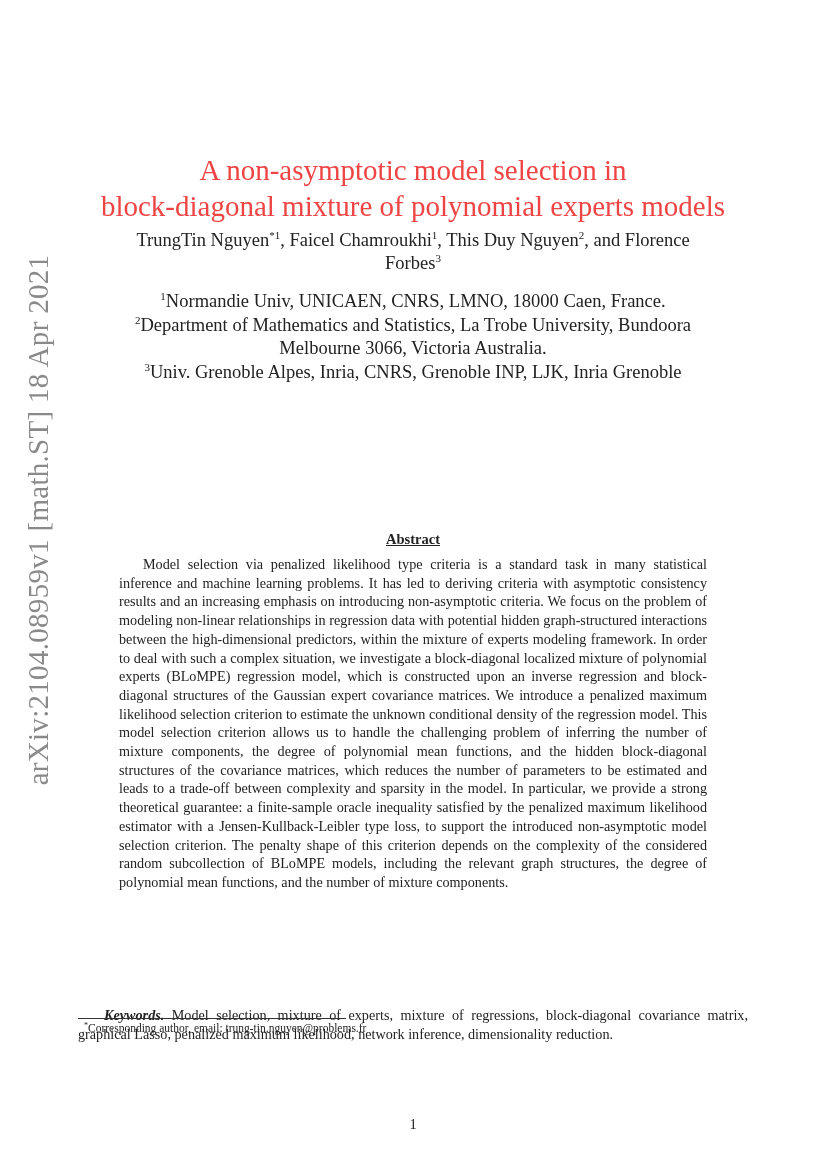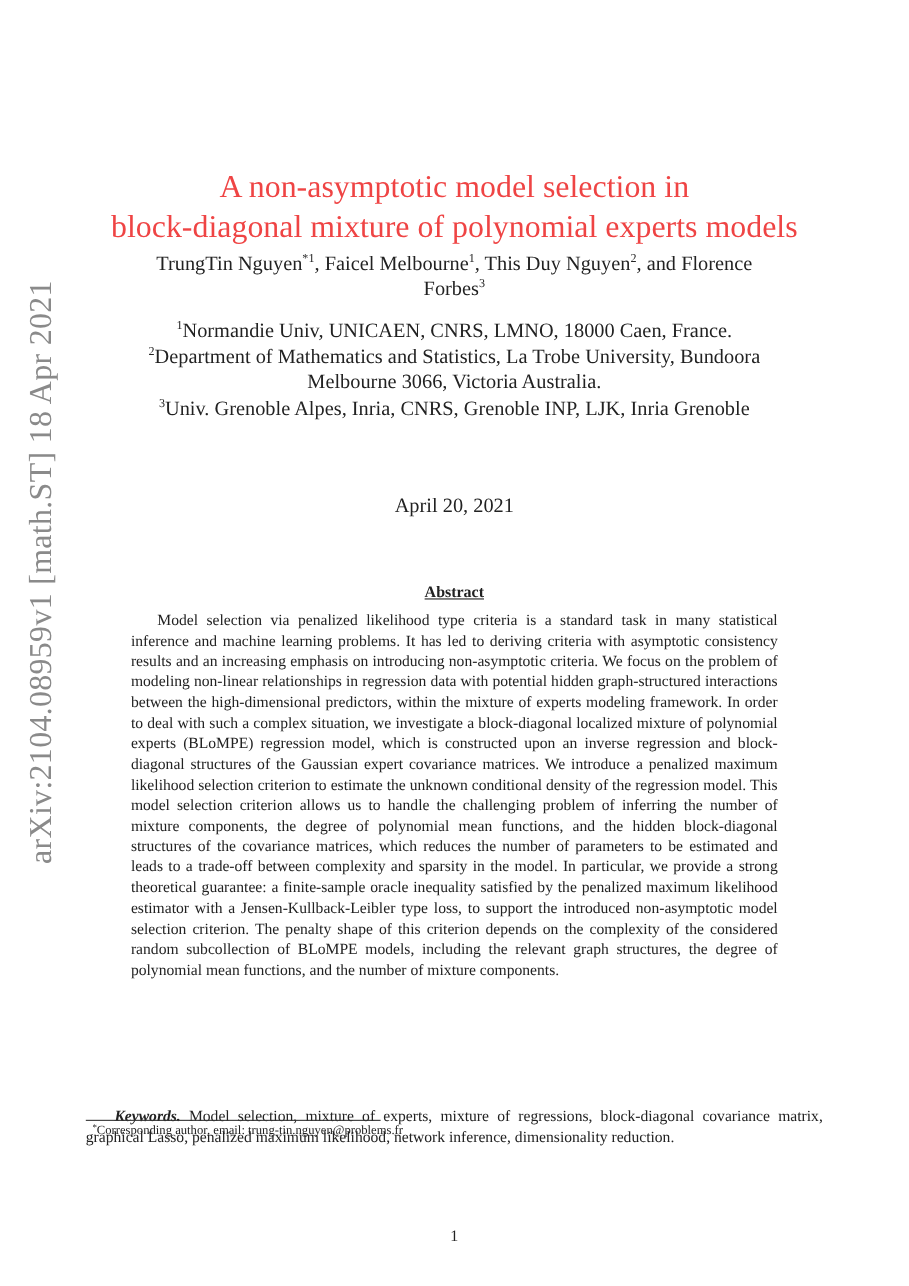--- a/index.html
+++ b/index.html
@@ -125,32 +125,31 @@
 <div class="page">
 
   <div class="arxiv-stamp">arXiv:2104.08959v1  [math.ST]  18 Apr 2021</div>
 
   <div class="title">
     <div>A non-asymptotic model selection in</div>
     <div>block-diagonal mixture of polynomial experts models</div>
   </div>
 
   <div class="authors">
-    <div><span>TrungTin Nguyen</span><sup>*1</sup><span>, </span><span>Faicel Melbourne</span><sup>1</sup><span>, </span><span>This Duy Nguyen</span><sup>2</sup><span>, and Florence</span></div>
+    <div><span>TrungTin Nguyen</span><sup>*1</sup><span>, </span><span>Faicel Chamroukhi</span><sup>1</sup><span>, </span><span>This Duy Nguyen</span><sup>2</sup><span>, and Florence</span></div>
     <div><span>Forbes</span><sup>3</sup></div>
   </div>
 
   <div class="affils">
     <div><sup>1</sup><span>Normandie Univ, UNICAEN, CNRS, LMNO, 18000 Caen, France.</span></div>
     <div><sup>2</sup><span>Department of Mathematics and Statistics, La Trobe University, Bundoora</span></div>
     <div>Melbourne 3066, Victoria Australia.</div>
     <div><sup>3</sup><span>Univ. Grenoble Alpes, Inria, CNRS, Grenoble INP, LJK, Inria Grenoble</span></div>
   </div>
 
-  <div class="date">April 20, 2021</div>
 
   <div class="abstract-title">Abstract</div>
 
   <div class="abstract-body">Model selection via penalized likelihood type criteria is a standard task in many sta­tistical inference and machine learning problems. It has led to deriving criteria with asymptotic consistency results and an increasing emphasis on introducing non-asymptotic criteria. We focus on the problem of modeling non-linear relationships in regression data with potential hidden graph-structured interactions between the high-dimensional pre­dictors, within the mixture of experts modeling framework. In order to deal with such a complex situation, we investigate a block-diagonal localized mixture of polynomial experts (BLoMPE) regression model, which is constructed upon an inverse regression and block-diagonal structures of the Gaussian expert covariance matrices. We introduce a penalized maximum likelihood selection criterion to estimate the unknown conditional density of the regression model. This model selection criterion allows us to handle the challenging problem of inferring the number of mixture components, the degree of polynomial mean functions, and the hidden block-diagonal structures of the covariance matrices, which reduces the number of parameters to be estimated and leads to a trade-off between com­plexity and sparsity in the model. In particular, we provide a strong theoretical guarantee: a finite-sample oracle inequality satisfied by the penalized maximum likelihood estima­tor with a Jensen-Kullback-Leibler type loss, to support the introduced non-asymptotic model selection criterion. The penalty shape of this criterion depends on the complex­ity of the considered random subcollection of BLoMPE models, including the relevant graph structures, the degree of polynomial mean functions, and the number of mixture components.</div>
 
   <div class="keywords"><span class="kw-label">Keywords.</span><span> Model selection, mixture of experts, mixture of regressions, block-diagonal covariance matrix, graphical Lasso, penalized maximum likelihood, network inference, dimensionality reduction.</span></div>
 
   <div class="footnote-rule"></div>
 
   <div class="footnote"><sup>*</sup><span>Corresponding author, email: trung-tin.nguyen@problems.fr</span></div>

